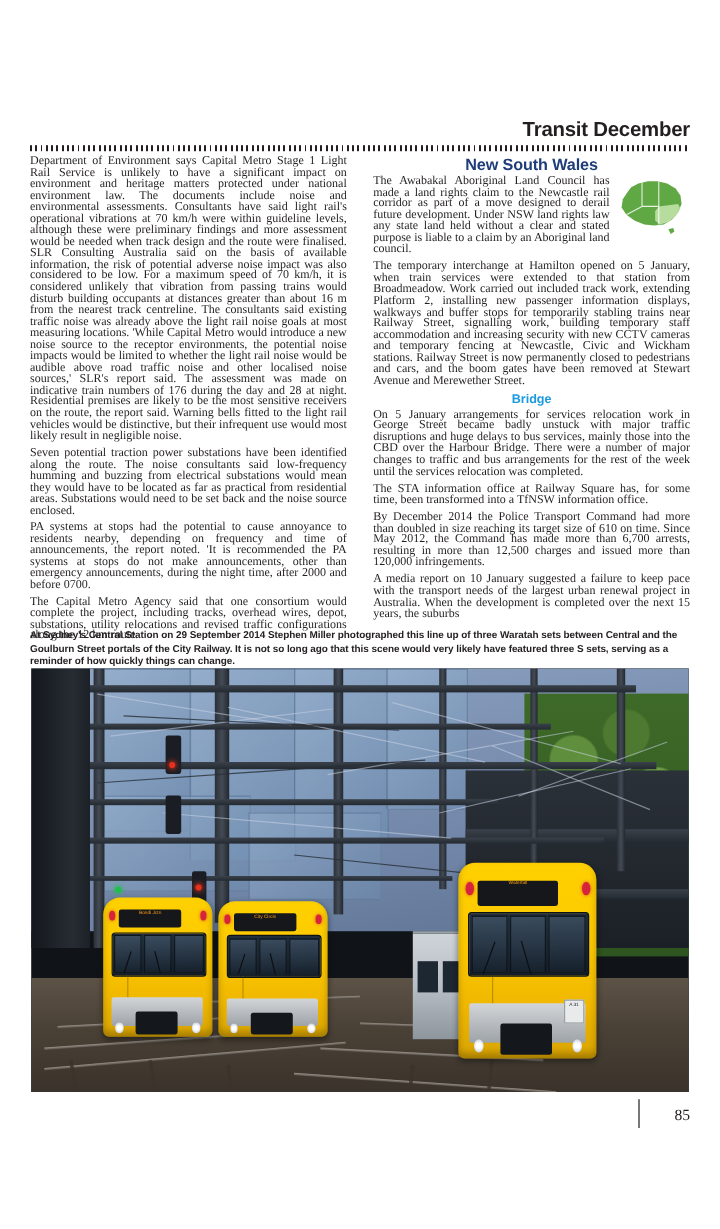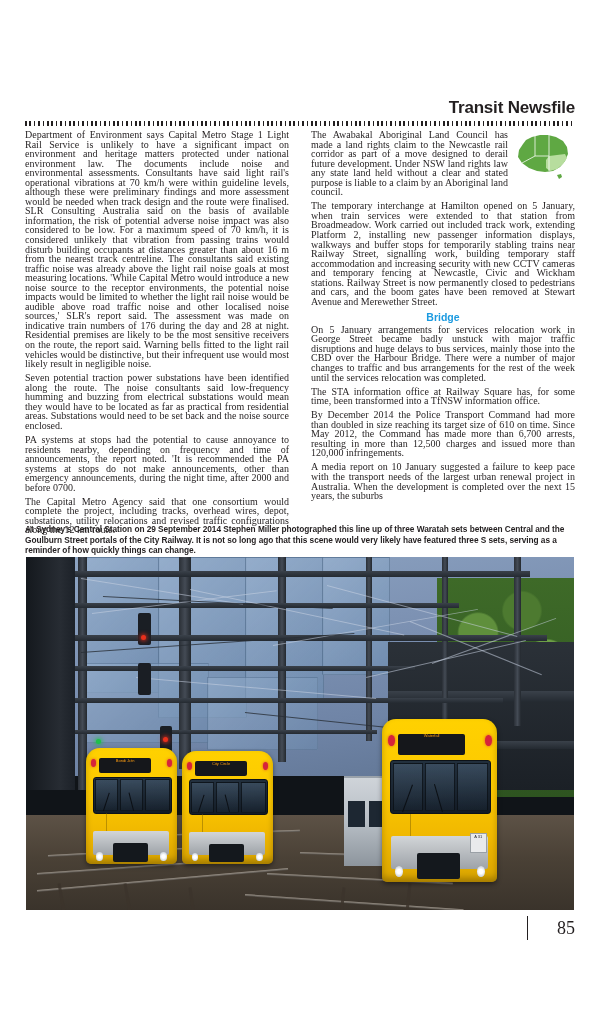--- a/index.html
+++ b/index.html
@@ -343,49 +343,50 @@
     align-items: center;
     gap: 9px;
   }
   .folio-rule {
     width: 1px;
     height: 24px;
     background: #231f20;
   }
   .folio-num {
     font-family: "Liberation Serif", serif;
-    font-size: 18px;
+    font-size: 13px;
     color: #231f20;
     line-height: 1;
     margin-left: 20px;
   }
 
   .clear { clear: both; }
 </style>
 </head>
 <body>
 
 <div class="page">
 
   <div class="masthead">
-    <span class="masthead-title">Transit Newsfile</span>
+    <span class="masthead-title">Transit December</span>
   </div>
   <div class="dotted-rule"></div>
 
   <div class="cols">
 
     <div class="col col-left">
       <p class="body">Department of Environment says Capital Metro Stage 1 Light Rail Service is unlikely to have a significant impact on environment and heritage matters protected under national environment law. The documents include noise and environmental assessments. Consultants have said light rail's operational vibrations at 70 km/h were within guideline levels, although these were preliminary findings and more assessment would be needed when track design and the route were finalised. SLR Consulting Australia said on the basis of available information, the risk of potential adverse noise impact was also considered to be low. For a maximum speed of 70 km/h, it is considered unlikely that vibration from passing trains would disturb building occupants at distances greater than about 16 m from the nearest track centreline. The consultants said existing traffic noise was already above the light rail noise goals at most measuring locations. 'While Capital Metro would introduce a new noise source to the receptor environments, the potential noise impacts would be limited to whether the light rail noise would be audible above road traffic noise and other localised noise sources,' SLR's report said. The assessment was made on indicative train numbers of 176 during the day and 28 at night. Residential premises are likely to be the most sensitive receivers on the route, the report said. Warning bells fitted to the light rail vehicles would be distinctive, but their infrequent use would most likely result in negligible noise.</p>
       <p class="body">Seven potential traction power substations have been identified along the route. The noise consultants said low-frequency humming and buzzing from electrical substations would mean they would have to be located as far as practical from residential areas. Substations would need to be set back and the noise source enclosed.</p>
       <p class="body">PA systems at stops had the potential to cause annoyance to residents nearby, depending on frequency and time of announcements, the report noted. 'It is recommended the PA systems at stops do not make announcements, other than emergency announcements, during the night time, after 2000 and before 0700.</p>
       <p class="body">The Capital Metro Agency said that one consortium would complete the project, including tracks, overhead wires, depot, substations, utility relocations and revised traffic configurations along the 12 km route.</p>
     </div>
 
     <div class="col">
 
+      <h2 class="state-head">New South Wales</h2>
 
 
       <div class="map-float">
         <svg width="62" height="52" viewBox="0 0 62 52" aria-hidden="true">
 
           <path d="M10,14 L6,20 L5,27 L9,33 L16,38 L24,41 L32,42 L40,41 L47,37
                    L52,31 L55,24 L54,17 L50,11 L43,7 L35,5 L27,5 L19,7 L13,10 Z" fill="#5fa843"></path>
 
           <path d="M36,26 L52,24 L54,28 L50,34 L44,39 L37,41 L33,38 L33,30 Z" fill="#b7dd9e"></path>
 

